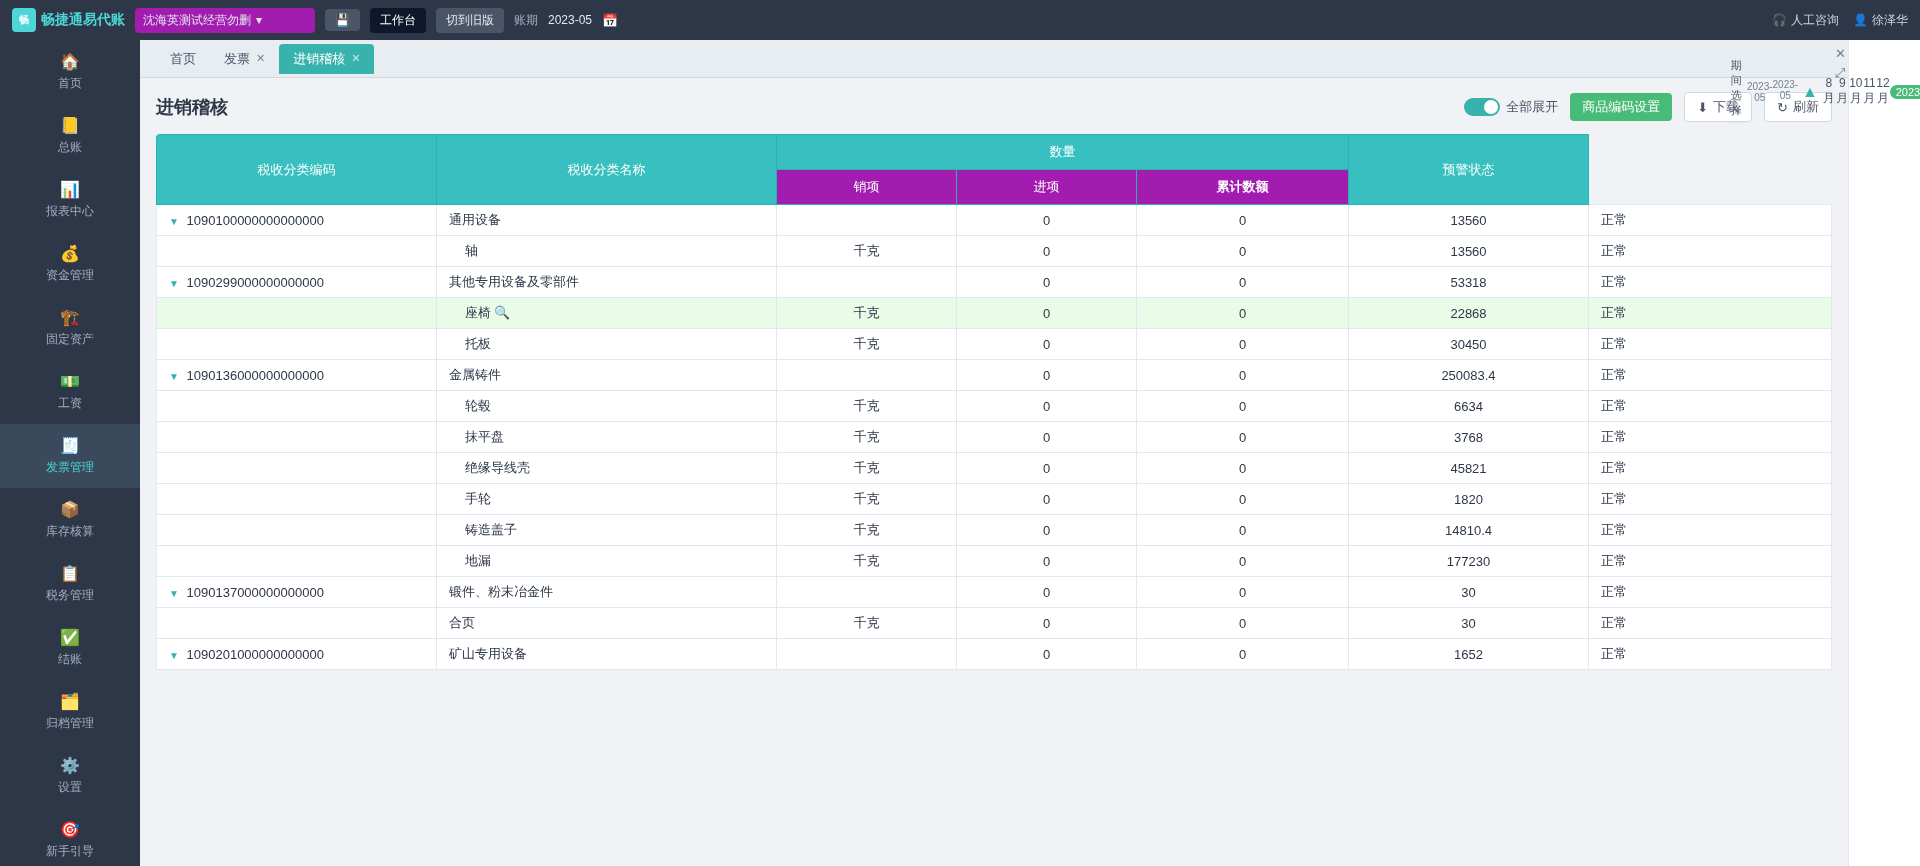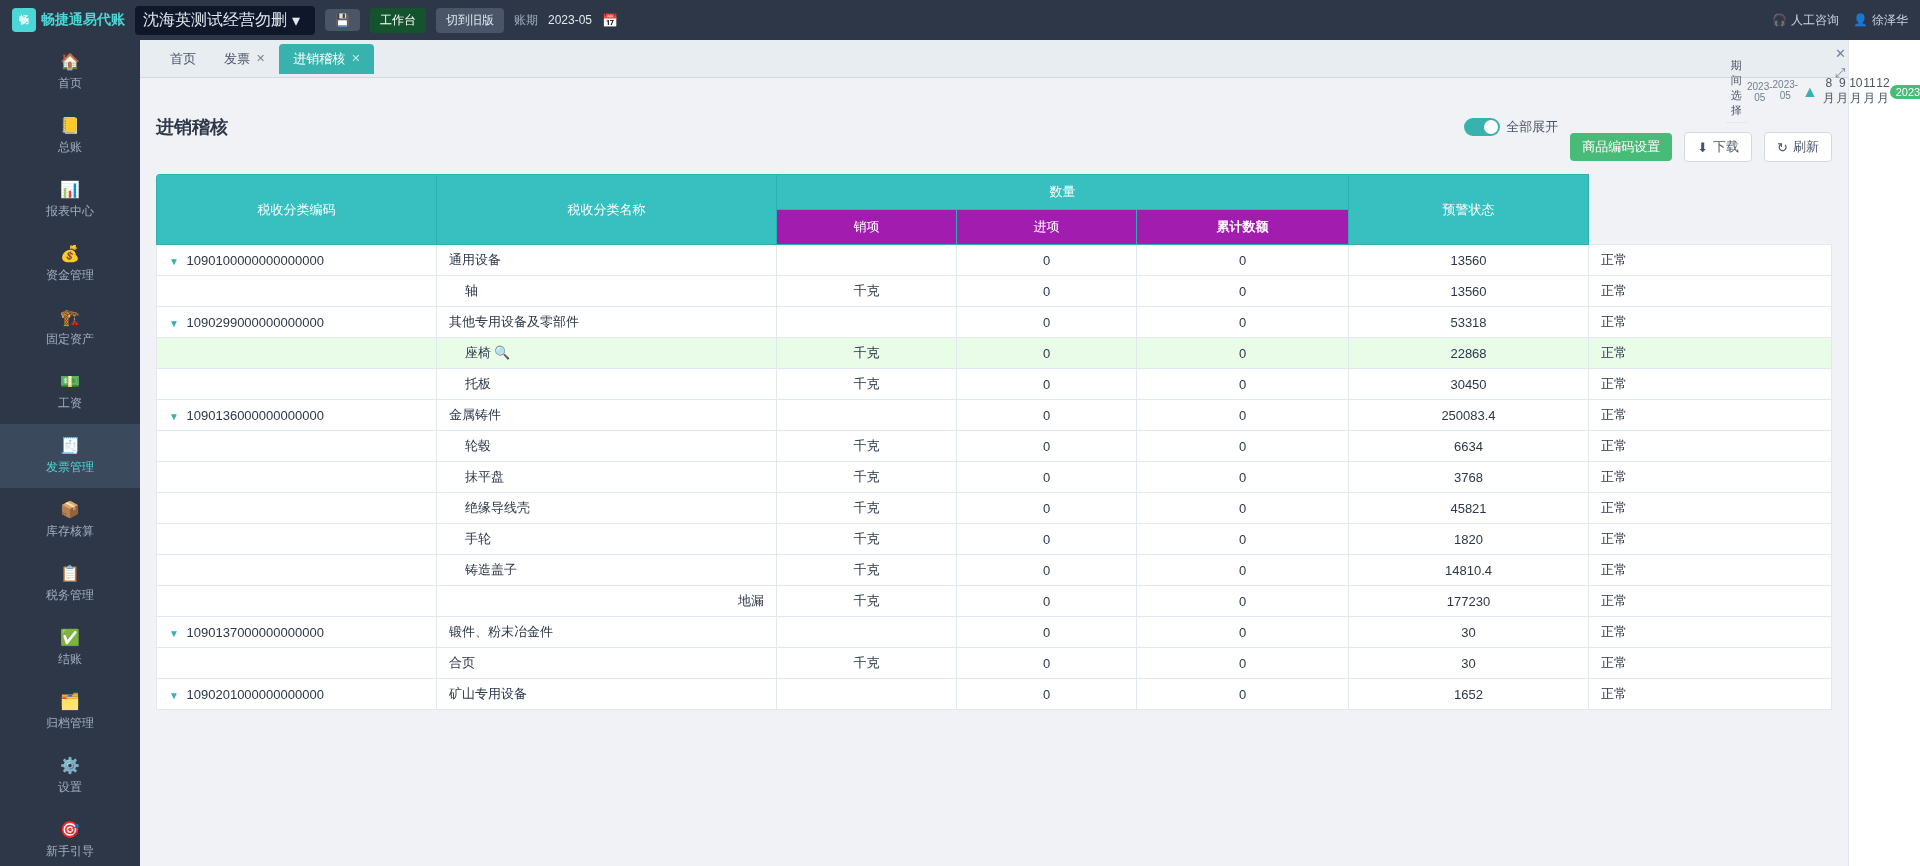--- a/index.html
+++ b/index.html
@@ -3,23 +3,23 @@
   <meta charset="utf-8">
   <style>
     * { box-sizing: border-box; margin: 0; padding: 0; font-family: 'Microsoft YaHei', Arial, sans-serif; }
     body { background: #f0f2f5; font-size: 13px; overflow: hidden; }
 
     
     .app-container { display: flex; flex-direction: column; height: 866px; width: 1920px; }
     .top-bar { background: #2d3748; height: 40px; display: flex; align-items: center; padding: 0 12px; gap: 10px; flex-shrink: 0; }
     .top-bar-logo { color: #4dd6d6; font-size: 14px; font-weight: bold; display: flex; align-items: center; gap: 5px; }
     .top-bar-logo .logo-icon { width: 24px; height: 24px; background: #4dd6d6; border-radius: 4px; display: flex; align-items: center; justify-content: center; color: white; font-size: 10px; }
-    .top-bar-company { background: #0f172a; border: none; color: #e2e8f0; padding: 4px 8px; border-radius: 4px; font-size: 16px; flex: 0 0 auto; min-width: 180px; display: flex; align-items: center; gap: 5px; }
+    .top-bar-company { background: #a21caf; border: none; color: #e2e8f0; padding: 4px 8px; border-radius: 4px; font-size: 12px; flex: 0 0 auto; min-width: 180px; display: flex; align-items: center; gap: 5px; }
     .top-bar-btn { background: #4a5568; border: none; color: #e2e8f0; padding: 4px 10px; border-radius: 4px; font-size: 12px; cursor: pointer; }
-    .top-bar-btn.primary { background: #14532d; color: white; }
+    .top-bar-btn.primary { background: #0f172a; color: white; }
     .top-bar-right { margin-left: auto; display: flex; align-items: center; gap: 14px; color: #cbd5e0; font-size: 12px; }
     .top-bar-right .help { display: flex; align-items: center; gap: 4px; cursor: pointer; }
     .top-bar-right .user { display: flex; align-items: center; gap: 4px; cursor: pointer; }
 
     
     .main-layout { display: flex; flex: 1; overflow: hidden; }
 
     
     .sidebar { width: 140px; background: #2d3748; display: flex; flex-direction: column; flex-shrink: 0; overflow-y: auto; }
     .sidebar-item { display: flex; flex-direction: column; align-items: center; padding: 12px 0; cursor: pointer; color: #a0aec0; font-size: 12px; gap: 4px; transition: background 0.2s; }
@@ -39,21 +39,21 @@
     
     .page-content { flex: 1; overflow: hidden; display: flex; flex-direction: column; padding: 14px 16px; }
 
     
     .page-header { display: flex; align-items: center; justify-content: space-between; margin-bottom: 12px; }
     .page-title { font-size: 18px; font-weight: bold; color: #2d3748; }
     .page-actions { display: flex; align-items: center; gap: 12px; }
     .toggle-label { display: flex; align-items: center; gap: 6px; font-size: 13px; color: #4a5568; }
     .toggle-switch { width: 36px; height: 18px; background: #38b2ac; border-radius: 9px; position: relative; cursor: pointer; }
     .toggle-switch::after { content: ''; width: 14px; height: 14px; background: white; border-radius: 50%; position: absolute; top: 2px; right: 2px; }
-    .action-btn { padding: 5px 12px; border-radius: 4px; border: none; cursor: pointer; font-size: 13px; display: flex; align-items: center; gap: 5px; margin-top: 40px; }
+    .action-btn { padding: 5px 12px; border-radius: 4px; border: none; cursor: pointer; font-size: 13px; display: flex; align-items: center; gap: 5px; }
     .action-btn.green { background: #48bb78; color: white; }
     .action-btn.outline { background: white; border: 1px solid #d1d9e0; color: #4a5568; }
     .action-btn.refresh { background: white; border: 1px solid #d1d9e0; color: #4a5568; }
 
     
     .table-wrapper { flex: 1; overflow: auto; border-radius: 4px; }
     .data-table { width: 100%; border-collapse: collapse; font-size: 13px; }
     .data-table th { background: #38c0c0; color: white; padding: 8px 12px; text-align: center; border: 1px solid #2db0b0; font-weight: normal; white-space: nowrap; }
     .data-table th.sub-header { background: #a21caf; }
     .data-table td { padding: 6px 12px; border: 1px solid #e2e8f0; background: white; color: #2d3748; }
@@ -321,21 +321,21 @@
         <td></td>
         <td style="padding-left:28px;">铸造盖子</td>
         <td class="text-center">千克</td>
         <td class="text-center">0</td>
         <td class="text-center">0</td>
         <td class="text-center">14810.4</td>
         <td>正常</td>
       </tr>
                 <tr>
         <td></td>
-        <td style="padding-left:28px;text-align:right;">地漏</td>
+        <td style="padding-left:28px;">地漏</td>
         <td class="text-center">千克</td>
         <td class="text-center">0</td>
         <td class="text-center">0</td>
         <td class="text-center">177230</td>
         <td>正常</td>
       </tr>
                 <tr class="category-row">
         <td>
           <span class="triangle-icon">▼</span>
           1090137000000000000

